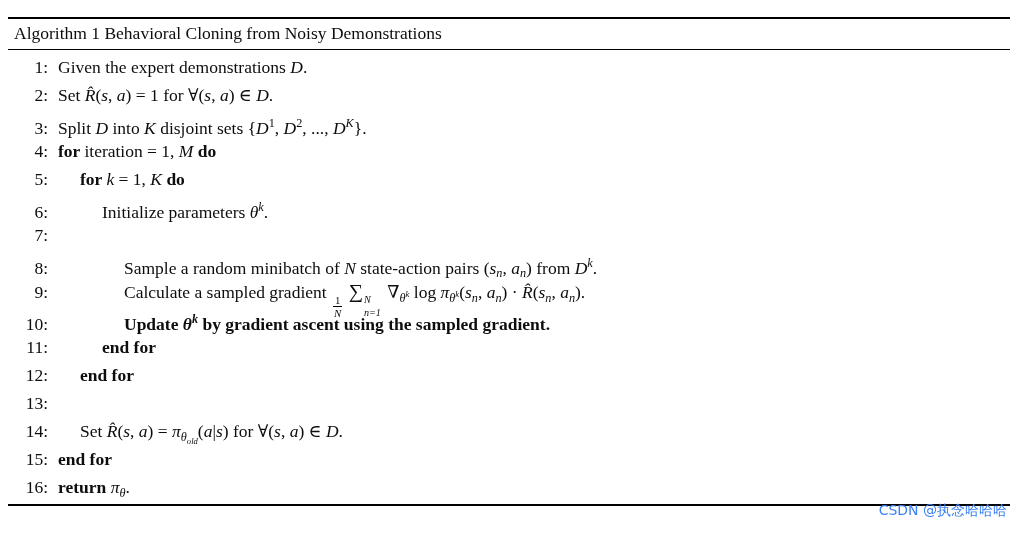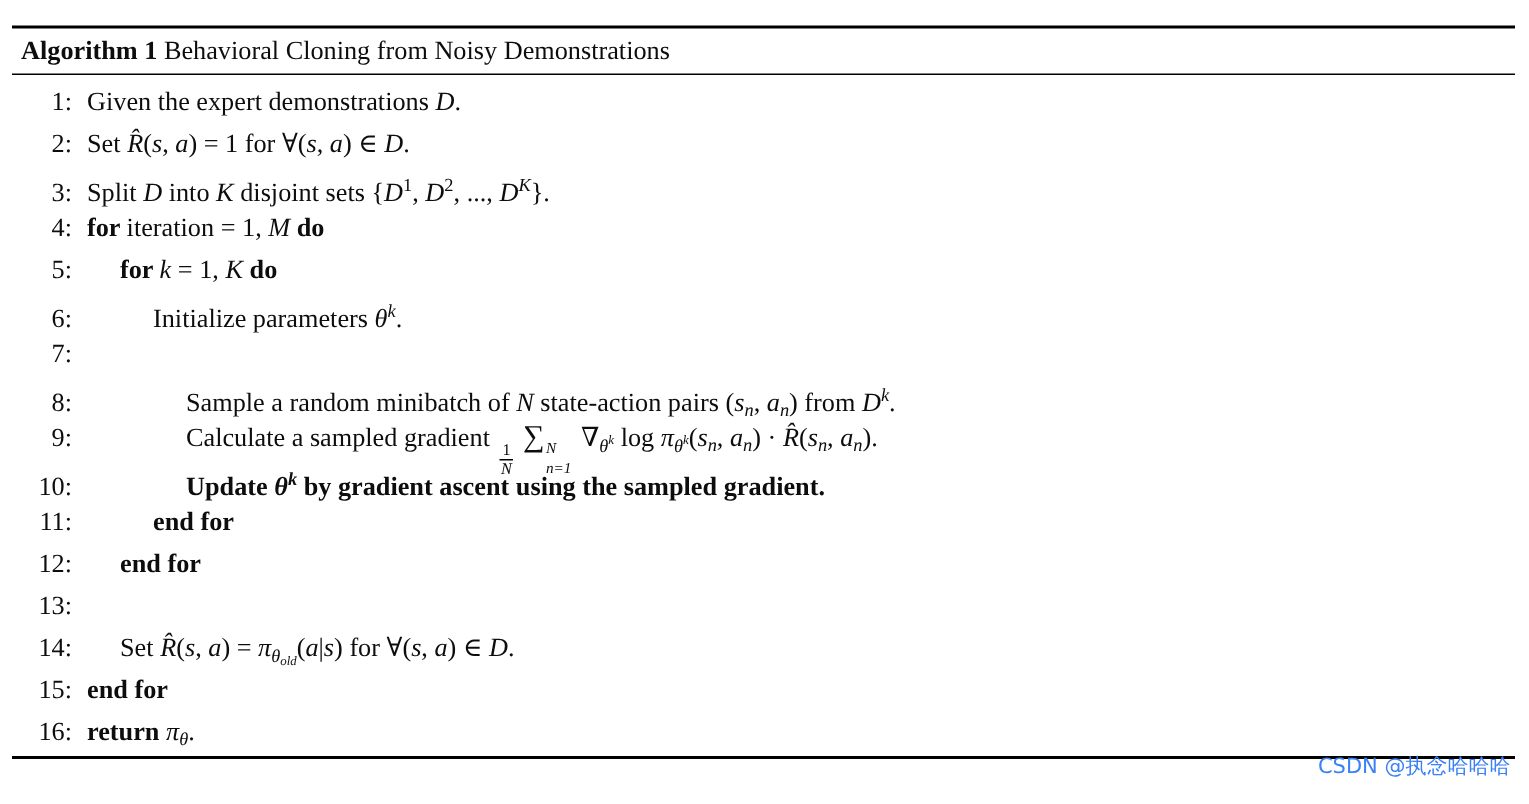--- a/index.html
+++ b/index.html
@@ -27,21 +27,21 @@
     margin: 0;
     height: 0;
   }
   .rule.thick { border-top-width: 2px; }
   .caption {
     font-size: 17.5px;
     line-height: 25px;
     padding: 2px 6px 3px 6px;
     white-space: nowrap;
   }
-  .caption .bf { font-weight: bold; text-align: center; }
+  .caption .bf { font-weight: normal; text-align: center; }
   .lines { padding: 3px 0 3px 6px; }
   .line {
     display: flex;
     align-items: baseline;
     height: 28px;
     line-height: 28px;
     font-size: 17.5px;
     white-space: nowrap;
   }
   .num {

